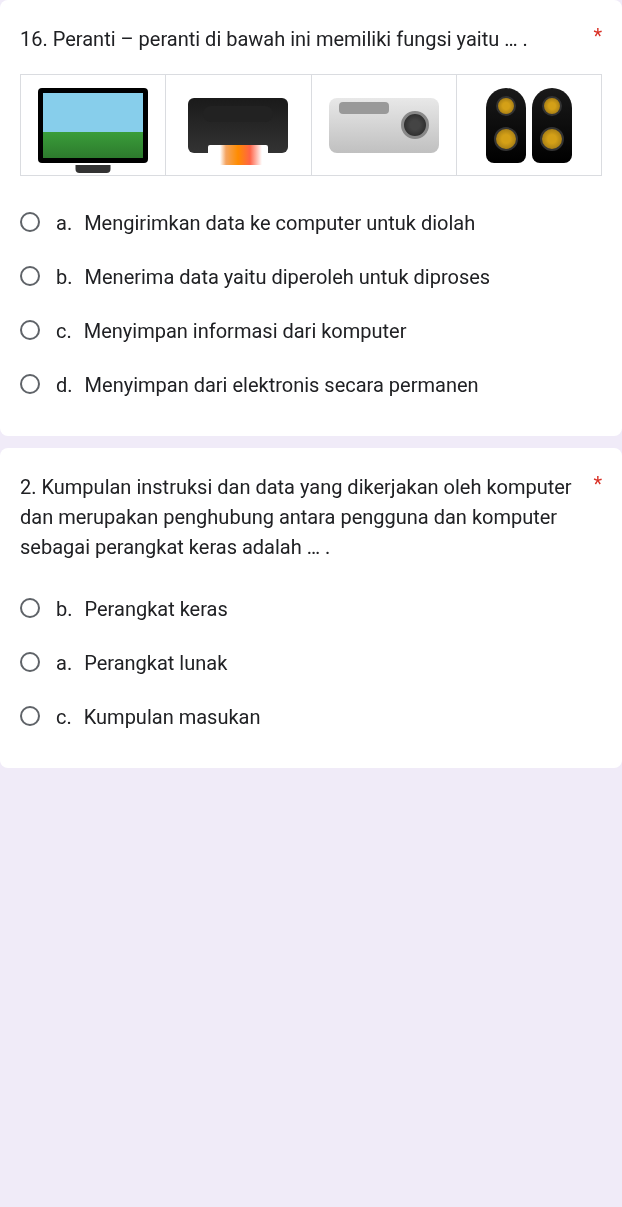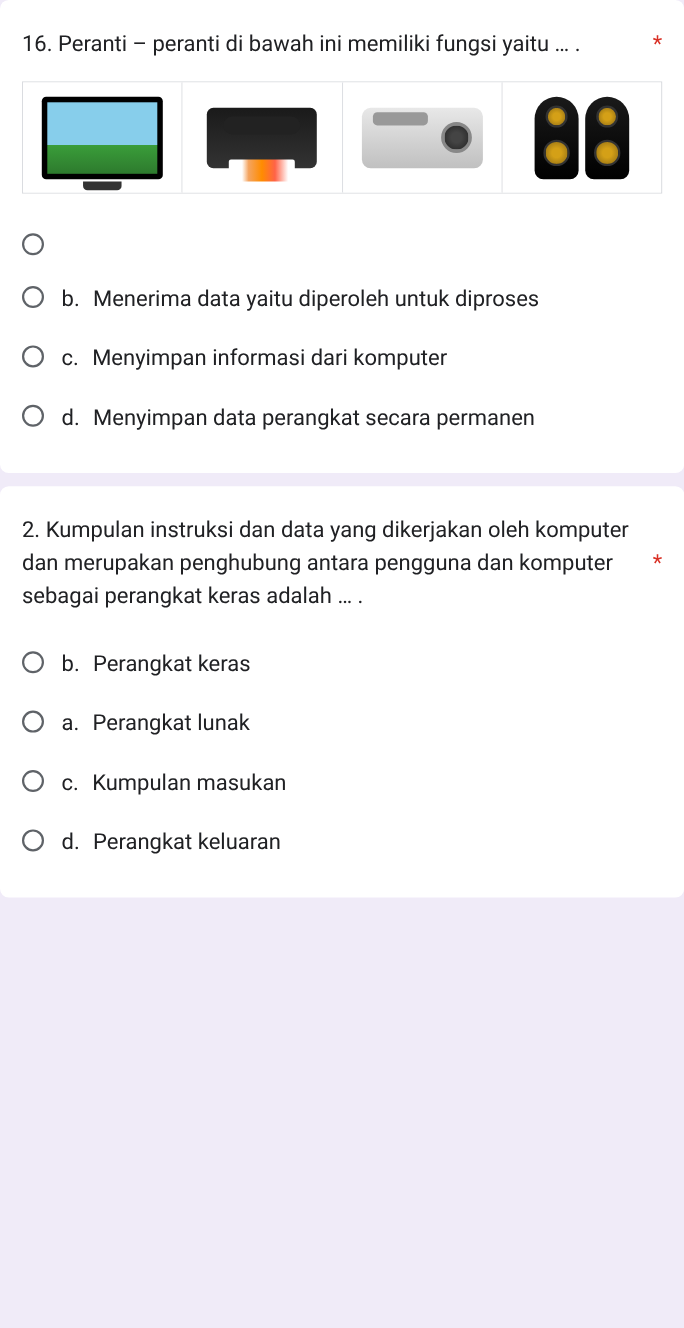--- a/index.html
+++ b/index.html
@@ -13,21 +13,21 @@
       width: 622px;
     }
     .card {
       background: #fff;
       padding: 24px 20px;
       margin-bottom: 12px;
       border-radius: 8px;
     }
     .question-header {
       display: flex;
-      align-items: center;
+      align-items: flex-start;
       margin-bottom: 20px;
     }
     .question-text {
       font-size: 20px;
       color: #202124;
       line-height: 1.5;
       flex: 1;
     }
     .required {
       color: #d93025;
@@ -237,37 +237,40 @@
           <div class="speaker-cone-top"></div>
           <div class="speaker-cone-bottom"></div>
         </div>
       </div>
     </div>
   </div>
 
   <div class="options">
     <div class="option">
       <div class="radio"></div>
+      <div class="option-text">
+        <span class="prefix">a.</span><span>Mengirimkan data ke computer untuk diolah</span>
+      </div>
     </div>
     <div class="option">
       <div class="radio"></div>
       <div class="option-text">
         <span class="prefix">b.</span><span>Menerima data yaitu diperoleh untuk diproses</span>
       </div>
     </div>
     <div class="option">
       <div class="radio"></div>
       <div class="option-text">
         <span class="prefix">c.</span><span>Menyimpan informasi dari komputer</span>
       </div>
     </div>
     <div class="option">
       <div class="radio"></div>
       <div class="option-text">
-        <span class="prefix">d.</span><span>Menyimpan data perangkat secara permanen</span>
+        <span class="prefix">d.</span><span>Menyimpan dari elektronis secara permanen</span>
       </div>
     </div>
   </div>
 </div>
 
 <div class="card">
   <div class="question-header">
     <div class="question-text">
       <span>2.</span>
       <span>Kumpulan instruksi dan data yang dikerjakan oleh komputer dan merupakan penghubung antara pengguna dan komputer sebagai perangkat keras adalah  … .</span>
@@ -287,20 +290,14 @@
       <div class="option-text">
         <span class="prefix">a.</span><span>Perangkat lunak</span>
       </div>
     </div>
     <div class="option">
       <div class="radio"></div>
       <div class="option-text">
         <span class="prefix">c.</span><span>Kumpulan masukan</span>
       </div>
     </div>
-    <div class="option">
-      <div class="radio"></div>
-      <div class="option-text">
-        <span class="prefix">d.</span><span>Perangkat keluaran</span>
-      </div>
-    </div>
   </div>
 </div>
 
 </body></html>

